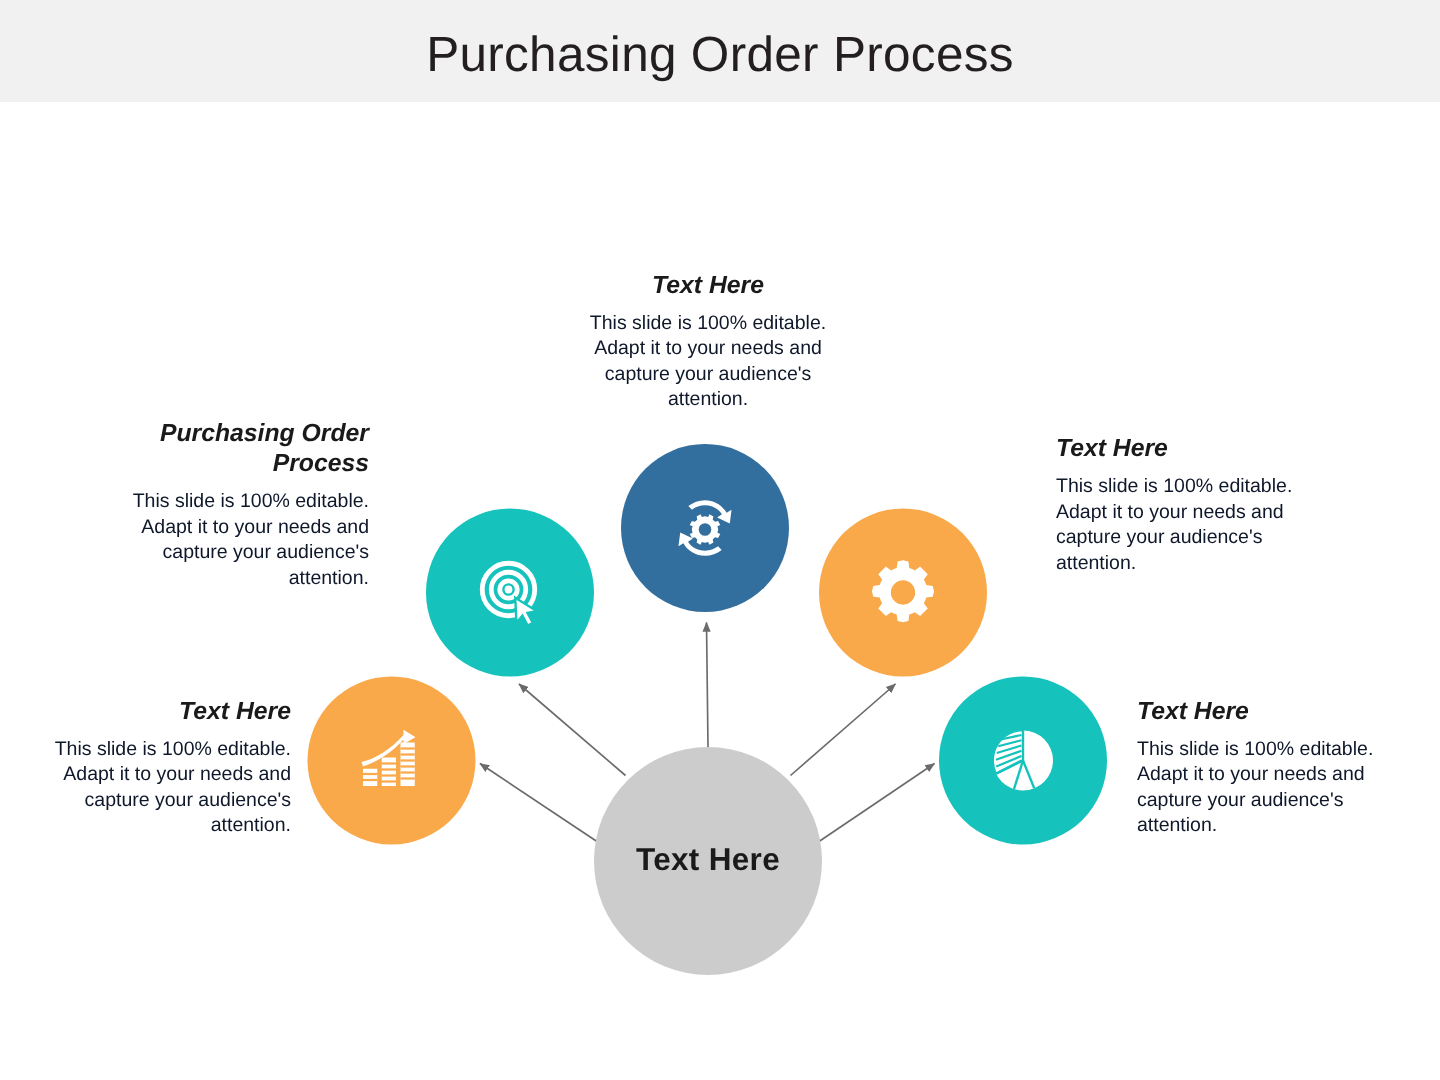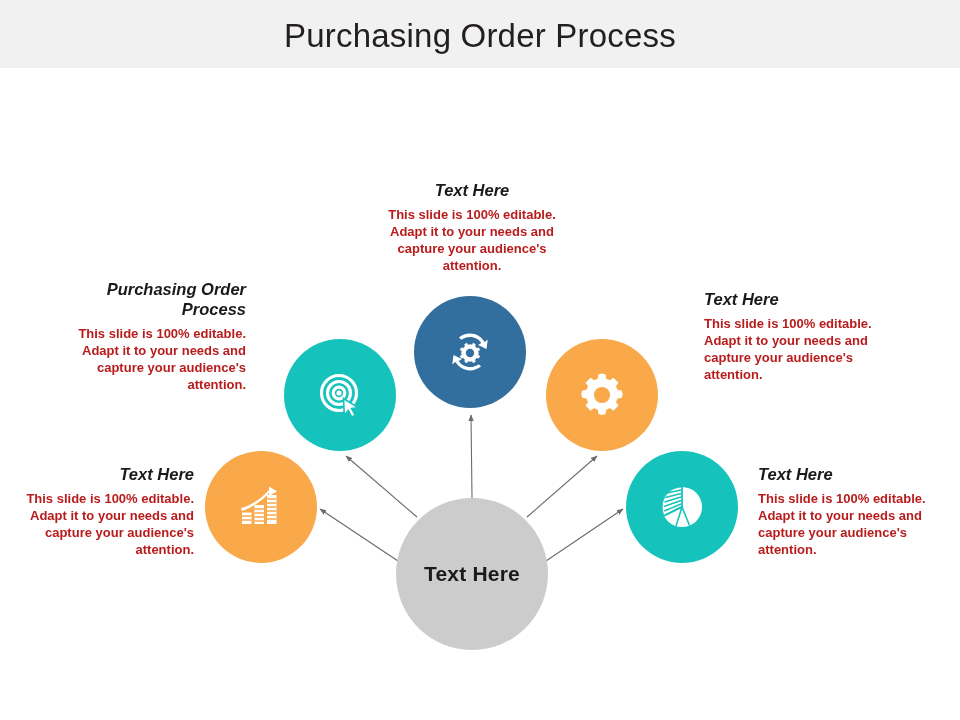--- a/index.html
+++ b/index.html
@@ -98,23 +98,22 @@
   .text-block .tb-heading {
     font-size: 16.5px;
     font-weight: bold;
     font-style: italic;
     color: #1a1a1a;
     line-height: 1.22;
     margin-bottom: 7px;
   }
   .text-block .tb-body {
     font-size: 13px;
-    color: #b91c1c;
+    color: #0f172a;
     line-height: 1.30;
-    font-weight: bold;
   }
   .align-right { text-align: right; }
   .align-left  { text-align: left; }
   .align-center{ text-align: center; }
 
   #block-top      { left: 379px; top: 112px; width: 186px; }
   #block-upleft   { left: 58px;  top: 211px; width: 188px; }
   #block-upright  { left: 704px; top: 221px; width: 180px; }
   #block-lowleft  { left: 4px;   top: 396px; width: 190px; }
   #block-lowright { left: 758px; top: 396px; width: 185px; }

